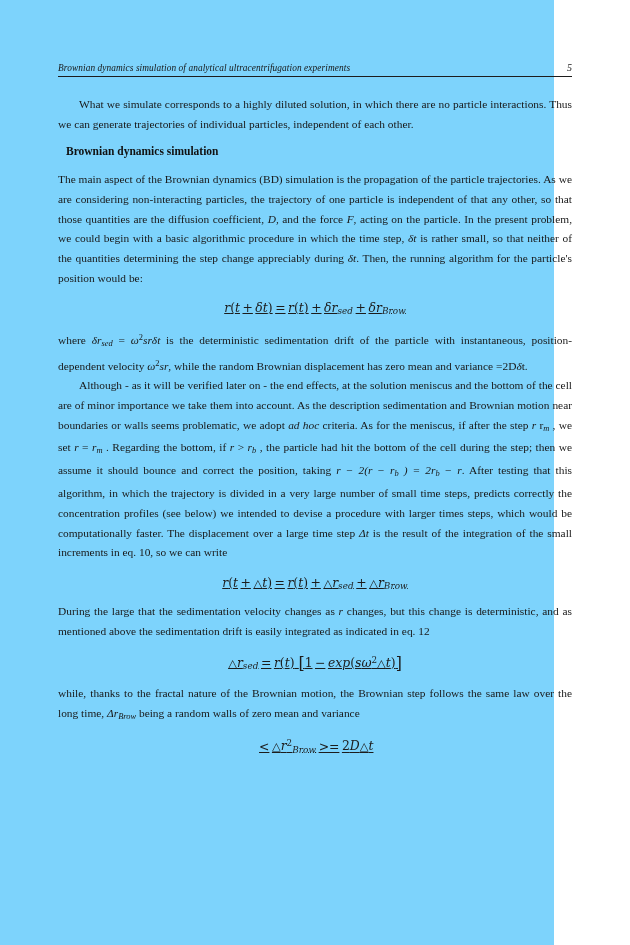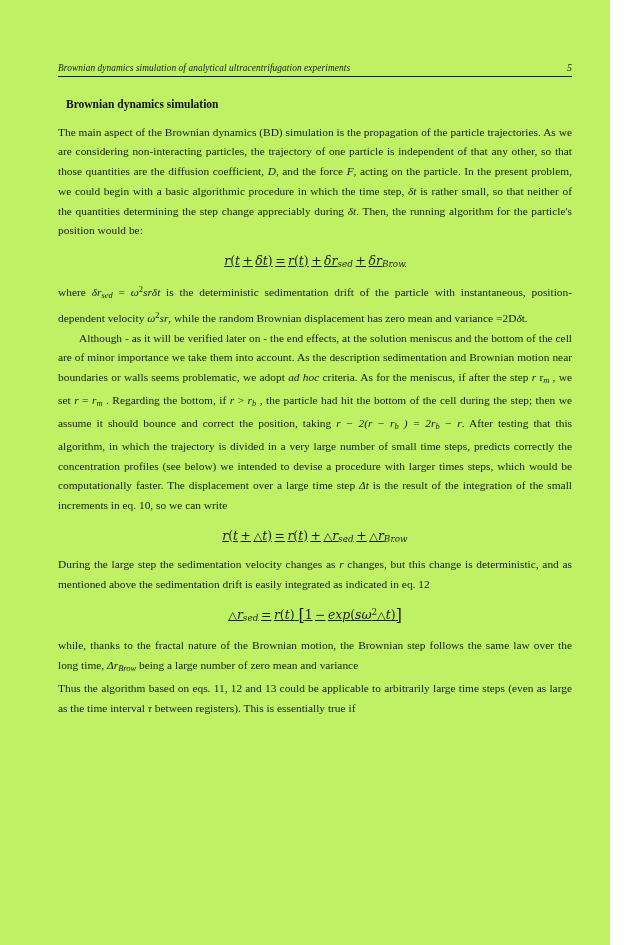--- a/index.html
+++ b/index.html
@@ -9,23 +9,23 @@
   }
   body {
     width: 630px;
     height: 945px;
     font-family: "Liberation Serif", "DejaVu Serif", serif;
     color: #1a1a1a;
     overflow: hidden;
   }
   .page {
     position: relative;
-    width: 610px;
+    width: 554px;
     height: 945px;
-    background: #bef264;
+    background: #7dd3fc;
     box-sizing: border-box;
     padding: 4px;
   }
   .content {
     position: absolute;
     left: 58px;
     top: 62px;
     width: 514px;
   }
 
@@ -115,36 +115,37 @@
 
 <div class="page">
   <div class="content">
 
     <div class="runhead">
       <span class="runhead-title">Brownian dynamics simulation of analytical ultracentrifugation experiments</span>
       <span class="runhead-page">5</span>
     </div>
     <div class="rule"></div>
 
+    <p class="body indent"><span>What we simulate corresponds to a highly diluted solution, in which there are no particle interactions. Thus we can generate trajectories of individual particles, independent of each other.</span></p>
 
     <h3 class="section sec-space-above">Brownian dynamics simulation</h3>
 
     <p class="body sec-space-below"><span>The main aspect of the Brownian dynamics (BD) simulation is the propagation of the particle trajectories. As we are considering non-interacting particles, the trajectory of one particle is independent of that any other, so that those quantities are the diffusion coefficient, </span><span class="mi">D</span><span>, and the force </span><span class="mi">F</span><span>, acting on the particle. In the present problem, we could begin with a basic algorithmic procedure in which the time step, </span><span class="mi">δt</span><span> is rather small, so that neither of the quantities determining the step change appreciably during </span><span class="mi">δt</span><span>. Then, the running algorithm for the particle's position would be:</span></p>
 
     <div class="eq"><span class="mi">r</span><span class="mn">(</span><span class="mi">t</span><span class="mo">+</span><span class="mi">δt</span><span class="mn">)</span><span class="mo">=</span><span class="mi">r</span><span class="mn">(</span><span class="mi">t</span><span class="mn">)</span><span class="mo">+</span><span class="mi">δr</span><span class="sub">sed</span><span class="mo">+</span><span class="mi">δr</span><span class="sub">Brow</span></div>
 
     <p class="body"><span>where </span><span class="mi">δr</span><span class="sb">sed</span><span> = </span><span class="mi">ω</span><span class="sp">2</span><span class="mi">srδt</span><span> is the deterministic sedimentation drift of the particle with instantaneous, position-dependent velocity </span><span class="mi">ω</span><span class="sp">2</span><span class="mi">sr</span><span>, while the random Brownian displacement has zero mean and variance =2D</span><span class="mi">δ</span><span>t.</span></p>
 
     <p class="body indent"><span>Although - as it will be verified later on - the end effects, at the solution meniscus and the bottom of the cell are of minor importance we take them into account. As the description sedimentation and Brownian motion near boundaries or walls seems problematic, we adopt </span><span style="font-style:italic">ad hoc</span><span> criteria. As for the meniscus, if after the step </span><span class="mi">r</span><span> </span><span class="mupr">r</span><span class="sb">m</span><span> , we set </span><span class="mi">r</span><span> = </span><span class="mi">r</span><span class="sb">m</span><span> . Regarding the bottom, if </span><span class="mi">r</span><span> &gt; </span><span class="mi">r</span><span class="sb">b</span><span> , the particle had hit the bottom of the cell during the step; then we assume it should bounce and correct the position, taking </span><span class="mi">r − 2(r − r</span><span class="sb">b</span><span class="mi"> ) = 2r</span><span class="sb">b</span><span class="mi"> − r</span><span>. After testing that this algorithm, in which the trajectory is divided in a very large number of small time steps, predicts correctly the concentration profiles (see below) we intended to devise a procedure with larger times steps, which would be computationally faster. The displacement over a large time step </span><span class="mi">Δt</span><span> is the result of the integration of the small increments in eq. 10, so we can write</span></p>
 
     <div class="eq"><span class="mi">r</span><span class="mn">(</span><span class="mi">t</span><span class="mo">+</span><span class="tri">△</span><span class="mi">t</span><span class="mn">)</span><span class="mo">=</span><span class="mi">r</span><span class="mn">(</span><span class="mi">t</span><span class="mn">)</span><span class="mo">+</span><span class="tri">△</span><span class="mi">r</span><span class="sub">sed</span><span class="mo">+</span><span class="tri">△</span><span class="mi">r</span><span class="sub">Brow</span></div>
 
-    <p class="body"><span>During the large step the sedimentation velocity changes as </span><span class="mi">r</span><span> changes, but this change is deterministic, and as mentioned above the sedimentation drift is easily integrated as indicated in eq. 12</span></p>
+    <p class="body"><span>During the large that the sedimentation velocity changes as </span><span class="mi">r</span><span> changes, but this change is deterministic, and as mentioned above the sedimentation drift is easily integrated as indicated in eq. 12</span></p>
 
     <div class="eq"><span class="tri">△</span><span class="mi">r</span><span class="sub">sed</span><span class="mo">=</span><span class="mi">r</span><span class="mn">(</span><span class="mi">t</span><span class="mn">)</span><span>&nbsp;</span><span class="brk">[</span><span class="mn">1</span><span class="mo">−</span><span class="mi">exp</span><span class="mn">(</span><span class="mi">s</span><span class="mi">ω</span><span class="sup">2</span><span class="tri">△</span><span class="mi">t</span><span class="mn">)</span><span class="brk">]</span></div>
 
-    <p class="body"><span>while, thanks to the fractal nature of the Brownian motion, the Brownian step follows the same law over the long time, </span><span class="mi">Δr</span><span class="sb">Brow</span><span> being a large number of zero mean and variance</span></p>
+    <p class="body"><span>while, thanks to the fractal nature of the Brownian motion, the Brownian step follows the same law over the long time, </span><span class="mi">Δr</span><span class="sb">Brow</span><span> being a random walls of zero mean and variance</span></p>
 
+    <div class="eq"><span class="mo">&lt;</span><span class="tri">△</span><span class="mi">r</span><span class="sup">2</span><span class="sub">Brow</span><span class="mo">&gt;=</span><span class="mn">2</span><span class="mi">D</span><span class="tri">△</span><span class="mi">t</span></div>
 
-    <p class="body"><span>Thus the algorithm based on eqs. 11, 12 and 13 could be applicable to arbitrarily large time steps (even as large as the time interval </span><span class="mi">τ</span><span> between registers). This is essentially true if</span></p>
 
   </div>
 </div>
 
 </body></html>

